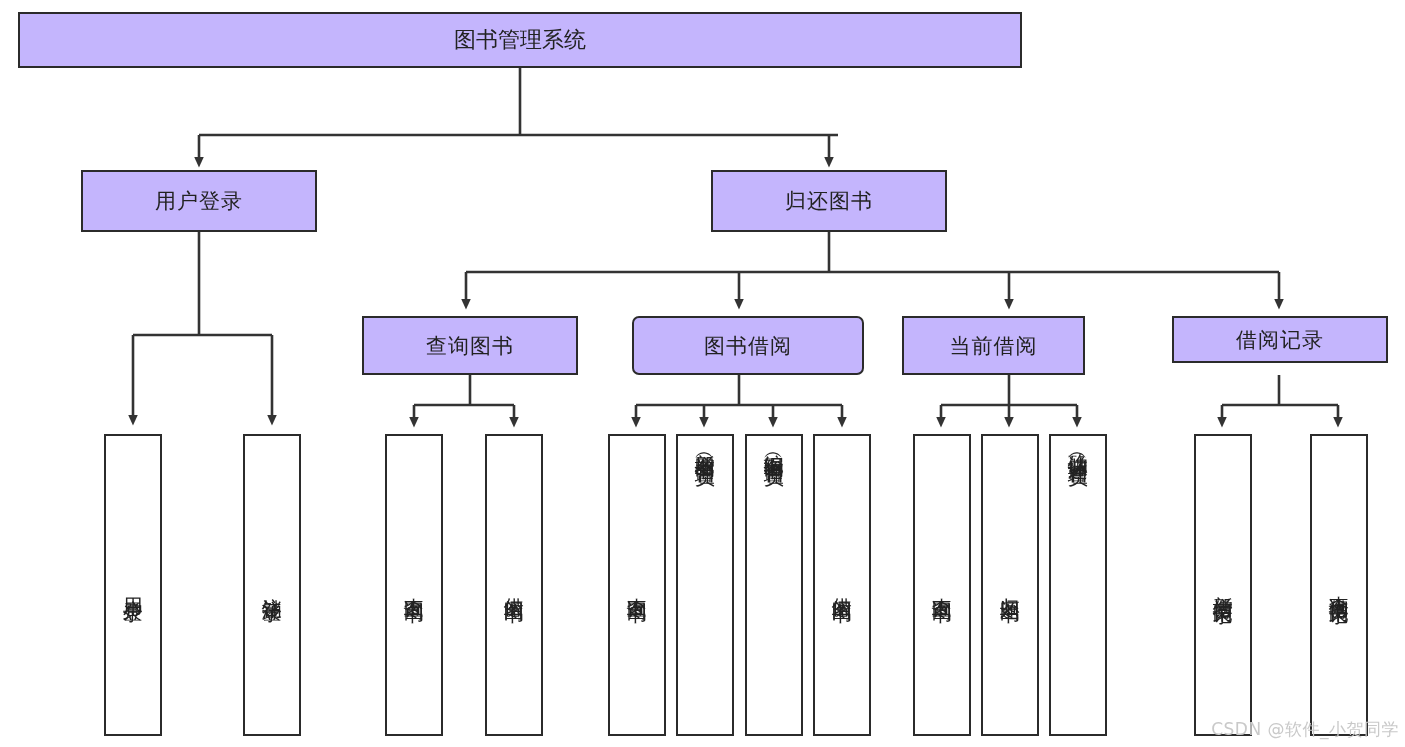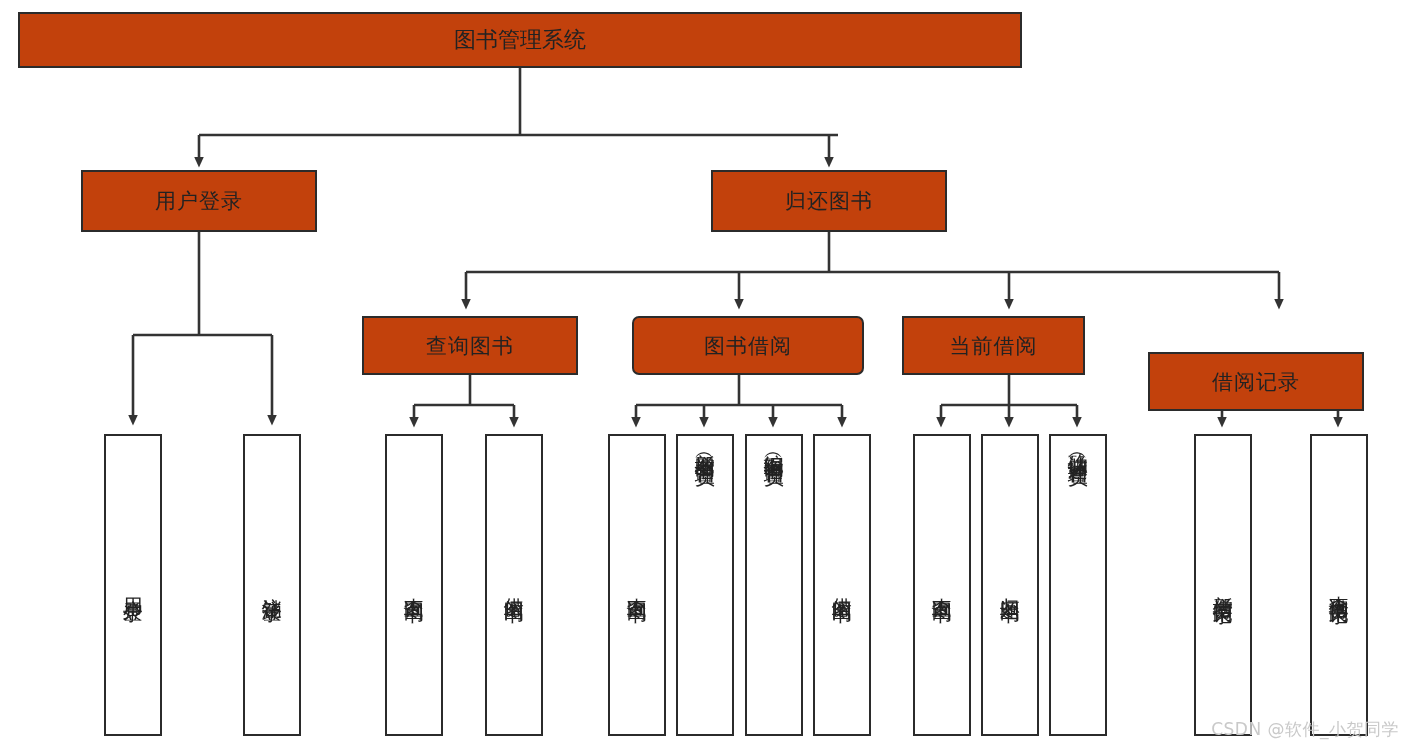--- a/index.html
+++ b/index.html
@@ -1,19 +1,19 @@
 <!DOCTYPE html>
 <html><head>
 <meta charset="utf-8">
 <style>
   html,body{margin:0;padding:0;background:#ffffff;}
   body{font-family:"DejaVu Sans","Liberation Sans",sans-serif;}
   #stage{position:relative;width:1405px;height:747px;background:#fff;overflow:hidden;}
   #wires{position:absolute;left:0;top:0;width:1405px;height:747px;}
-  .node{position:absolute;box-sizing:border-box;background:#c2410c;border:2.5px solid #2b2b2b;
+  .node{position:absolute;box-sizing:border-box;background:#c4b5fd;border:2.5px solid #2b2b2b;
         display:flex;align-items:center;justify-content:center;color:#222;}
   .node.h{font-size:21px;letter-spacing:1px;}
   .node.root{font-size:22px;}
   .leaf{position:absolute;box-sizing:border-box;background:#fff;border:2.5px solid #2b2b2b;
         display:flex;justify-content:center;}
   .leaf .vtext{writing-mode:vertical-rl;text-orientation:upright;font-size:20px;line-height:1.32;
         letter-spacing:2px;color:#222;white-space:nowrap;padding-top:2px;}
   .watermark{position:absolute;right:6px;bottom:6px;color:#c9c9c9;font-size:17px;letter-spacing:.5px;
         white-space:nowrap;text-align:center;}
 </style>
@@ -85,21 +85,21 @@
 
   <div class="node h" style="left:362px;top:316px;width:216px;height:59px;">
     <span>查询图书</span>
   </div>
   <div class="node h" style="left:632px;top:316px;width:232px;height:59px;border-radius:7px;">
     <span>图书借阅</span>
   </div>
   <div class="node h" style="left:902px;top:316px;width:183px;height:59px;">
     <span>当前借阅</span>
   </div>
-  <div class="node h" style="left:1148px;top:316px;width:216px;height:59px;margin-top:36px;">
+  <div class="node h" style="left:1172px;top:316px;width:216px;height:47px;">
     <span>借阅记录</span>
   </div>
 
   <div class="leaf" style="left:104px;top:434px;width:58px;height:302px;align-items:center;">
     <span class="vtext">用户登录</span>
   </div>
   <div class="leaf" style="left:243px;top:434px;width:58px;height:302px;align-items:center;">
     <span class="vtext">注销登录</span>
   </div>
 

